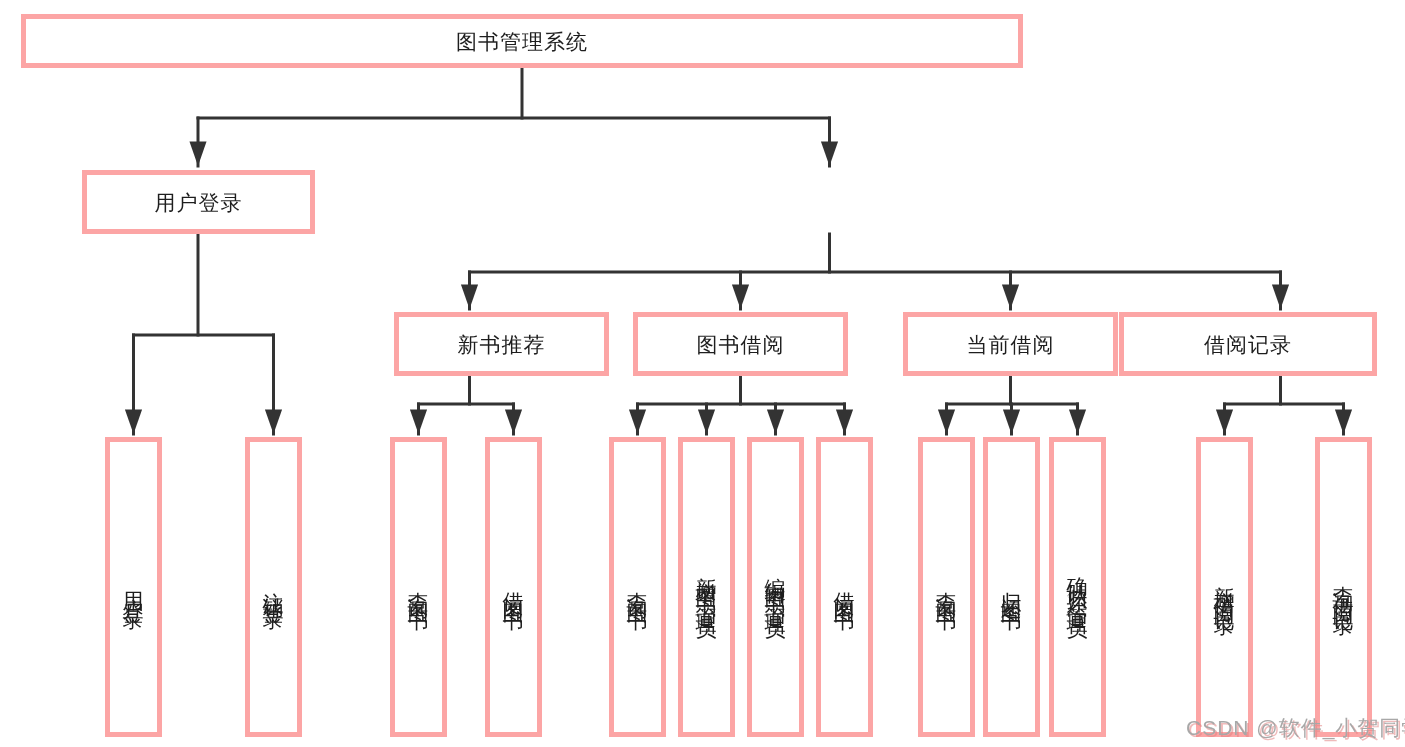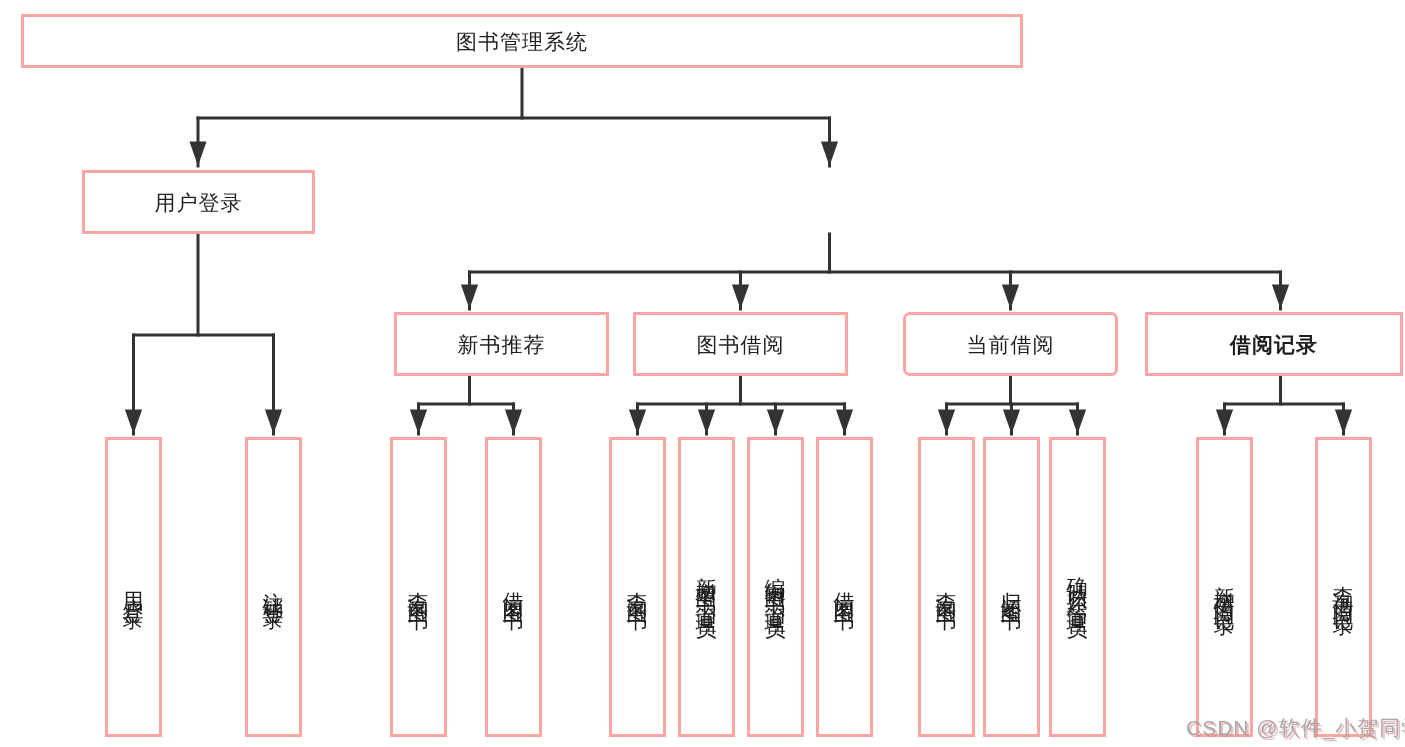--- a/index.html
+++ b/index.html
@@ -14,21 +14,21 @@
   .edges {
     position: absolute;
     left: 0; top: 0;
     width: 1405px; height: 747px;
     pointer-events: none;
   }
   .node {
     position: absolute;
     box-sizing: border-box;
     background: #ffffff;
-    border: 3px solid #fca5a5;
+    border: 5px solid #fca5a5;
     display: flex;
     align-items: center;
     justify-content: center;
     color: #1e1e1e;
     font-size: 21px;
     letter-spacing: 1px;
   }
   .node.hbox { line-height: 1; }
   .node.vbox { width: 57px; top: 437px; height: 300px; }
   .node.vbox .vtext {
@@ -117,22 +117,22 @@
       </g>
     </g>
   </svg>
 
   <div class="node hbox" style="left:21px; top:14px; width:1002px; height:54px;">图书管理系统</div>
 
   <div class="node hbox" style="left:82px; top:170px; width:233px; height:64px;">用户登录</div>
 
   <div class="node hbox" style="left:362px; top:312px; width:215px; height:64px;margin-left:32px;">新书推荐</div>
   <div class="node hbox" style="left:633px; top:312px; width:215px; height:64px;">图书借阅</div>
-  <div class="node hbox" style="left:903px; top:312px; width:215px; height:64px;border-radius:7px;">当前借阅</div>
-  <div class="node hbox" style="left:1145px; top:312px; width:258px; height:64px;font-weight:bold;">借阅记录</div>
+  <div class="node hbox" style="left:903px; top:312px; width:215px; height:64px;">当前借阅</div>
+  <div class="node hbox" style="left:1119px; top:312px; width:258px; height:64px;">借阅记录</div>
 
   <div class="node vbox" style="left:105px;">
     <span class="vtext">用户登录</span>
   </div>
   <div class="node vbox" style="left:245px;">
     <span class="vtext">注销登录</span>
   </div>
 
   <div class="node vbox" style="left:390px;">
     <span class="vtext">查询图书</span>

